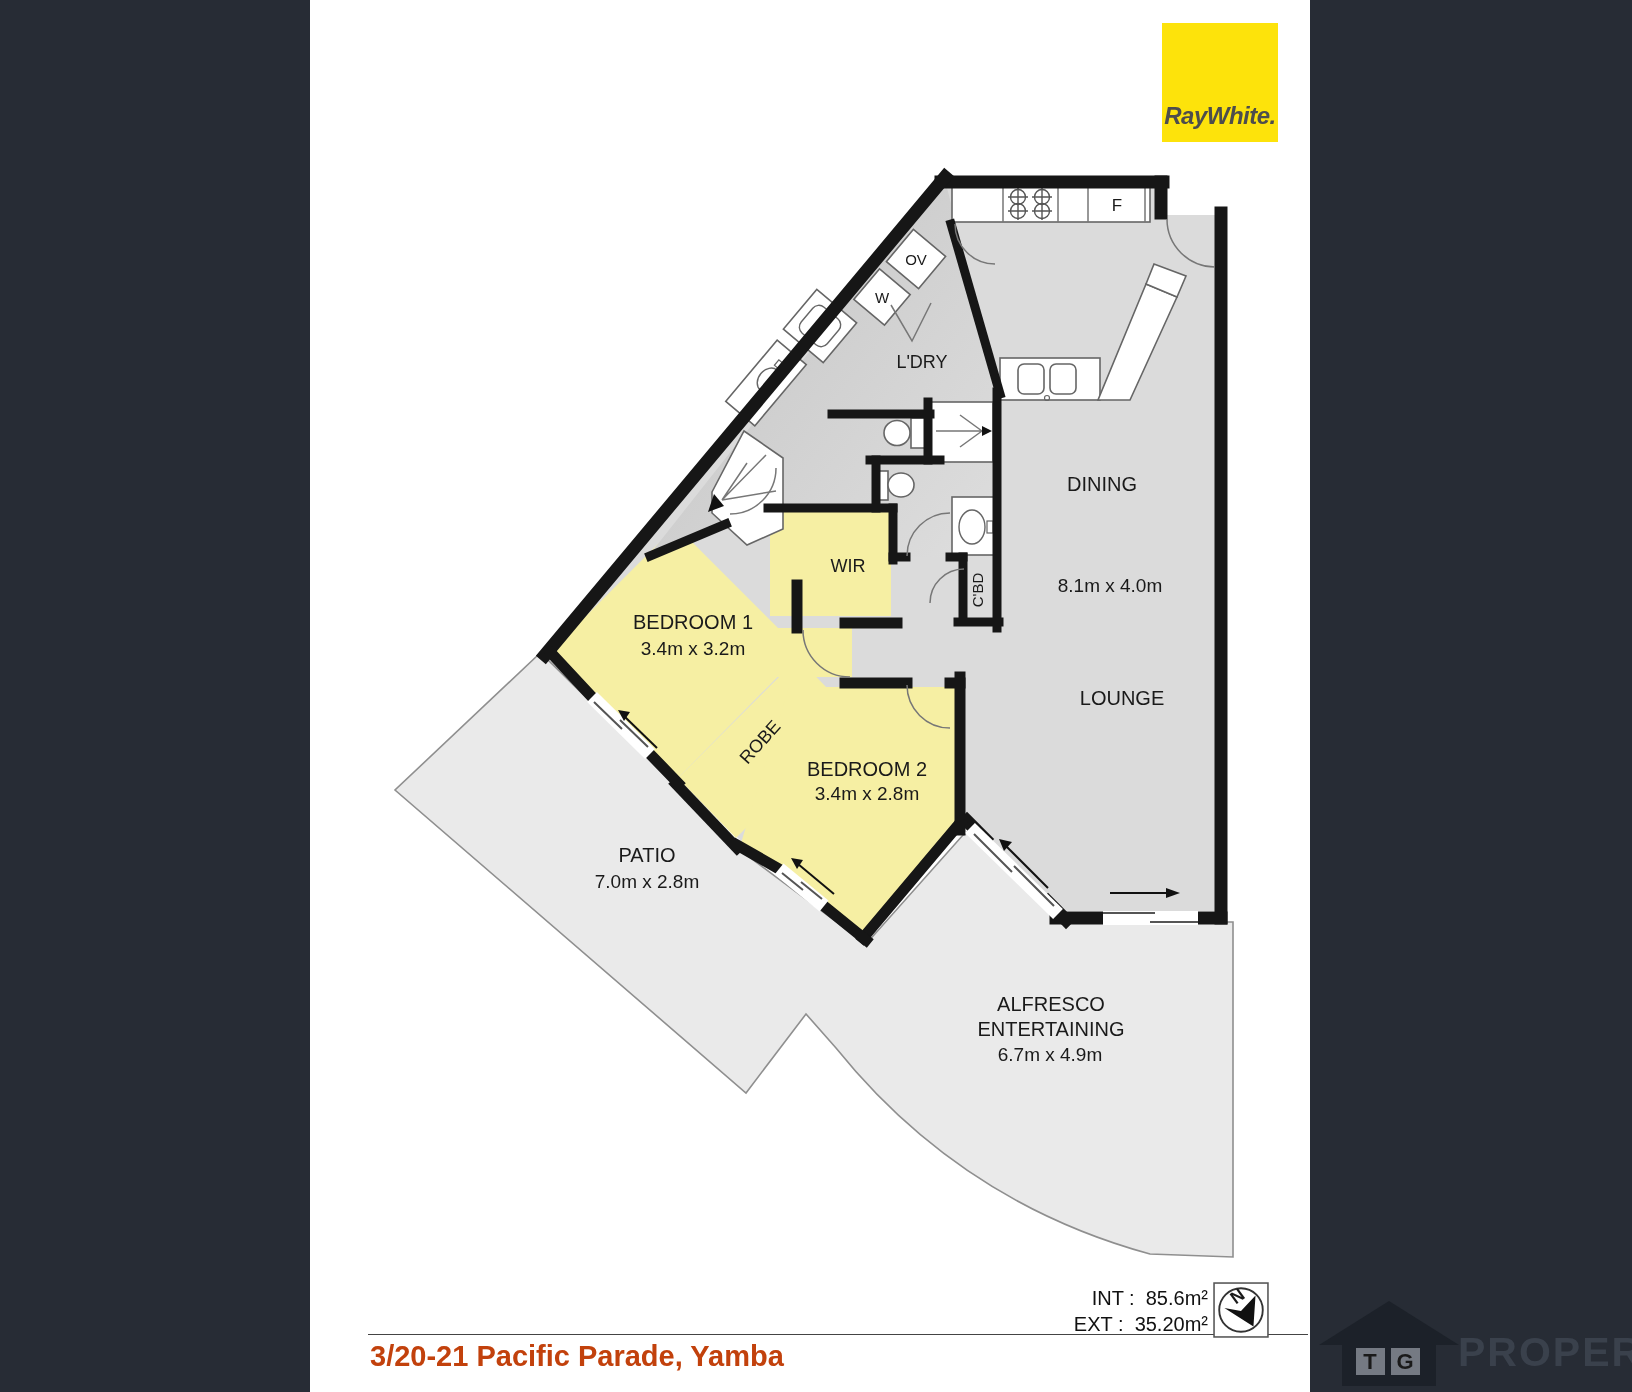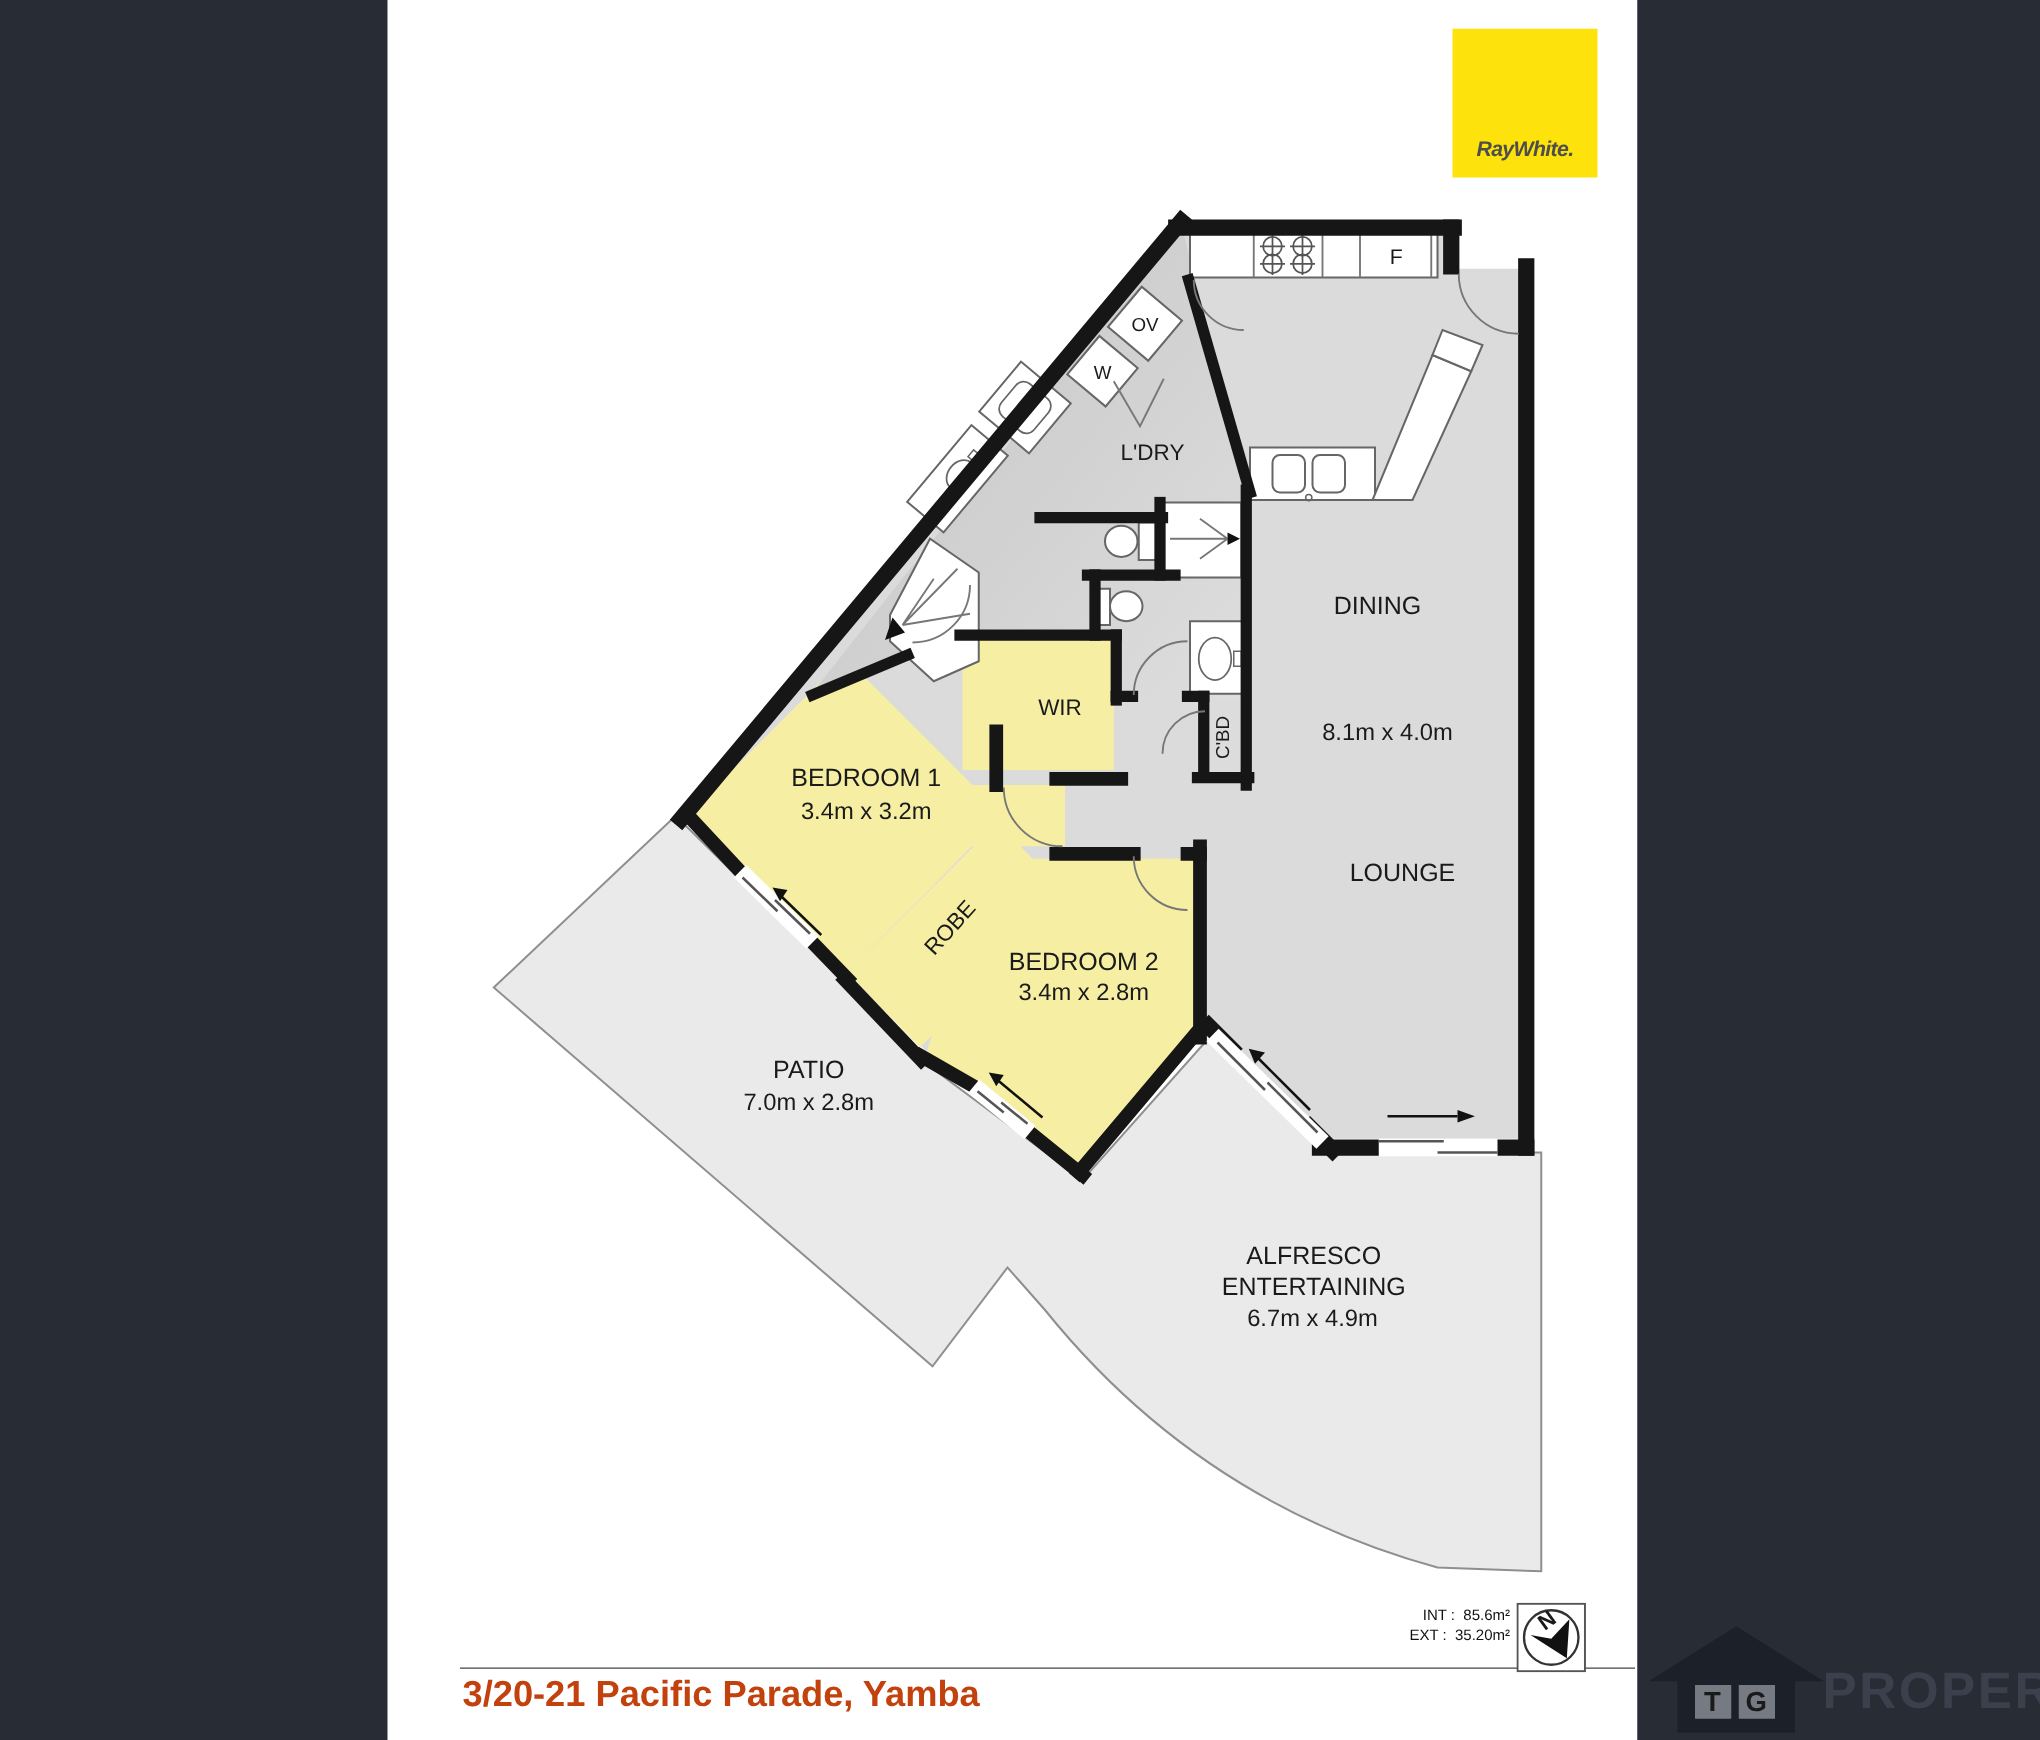--- a/index.html
+++ b/index.html
@@ -5,21 +5,21 @@
   html,body{margin:0;padding:0;background:#272c35;}
   *{box-sizing:border-box;}
   .stage{position:relative;width:1632px;height:1392px;background:#272c35;overflow:hidden;
          font-family:"Liberation Sans", sans-serif;}
   .band{position:absolute;top:0;height:1392px;background:#272c35;}
   .band-left{left:0;width:310px;}
   .band-right{left:1310px;width:322px;overflow:hidden;}
   .page{position:absolute;left:310px;top:0;width:1000px;height:1392px;background:#ffffff;}
   .rw-logo{position:absolute;left:852px;top:23px;width:116px;height:119px;background:#fde30b;
            display:flex;align-items:flex-end;justify-content:center;}
-  .rw-logo span{font-weight:bold;font-style:italic;font-size:17px;color:#4d4d4d;
+  .rw-logo span{font-weight:bold;font-style:italic;font-size:24px;color:#4d4d4d;
                 letter-spacing:-0.5px;padding-bottom:12px;}
   .plan-svg{position:absolute;left:0;top:150px;width:1000px;height:1160px;}
   svg text{font-family:"Liberation Sans", sans-serif;fill:#1a1a1a;}
   .room-label{font-size:20px;}
   .dims-label{font-size:19px;}
   .small-label{font-size:18px;}
   .tiny-label{font-size:15px;}
   .f-label{font-size:17px;}
   .wx{stroke:#161616;stroke-width:13;fill:none;stroke-linecap:square;}
   .wm{stroke:#161616;stroke-width:11;fill:none;stroke-linecap:square;}
@@ -27,21 +27,21 @@
   .fx{fill:#ffffff;stroke:#666;stroke-width:1.6;}
   .thin{stroke:#777;stroke-width:1.5;fill:none;}
   .arr{stroke:#111;stroke-width:2;fill:none;}
   .arrhead{fill:#111;stroke:none;}
   .slider-under{stroke:#ffffff;stroke-width:14;fill:none;}
   .panel{stroke:#555;stroke-width:2;fill:none;}
   .footer-disclaimer{position:absolute;left:60px;top:1300px;font-size:12.5px;color:#2b2b2b;line-height:1.45;}
   .footer-rule{position:absolute;left:58px;top:1334px;width:940px;border-top:1.6px solid #444;}
   .footer-address{position:absolute;left:60px;top:1340px;font-size:29px;font-weight:bold;color:#c2410c;}
   .footer-areas{position:absolute;left:640px;top:1285px;width:258px;text-align:right;
-                font-size:12px;color:#111;line-height:1.3;}
+                font-size:20px;color:#111;line-height:1.3;}
   .compass{position:absolute;left:903px;top:1282px;width:56px;height:56px;}
   .watermark{position:absolute;left:0;bottom:4px;width:100%;height:95px;}
   .wm-house{position:absolute;left:4px;top:0;}
   .wm-prop{position:absolute;left:148px;top:36px;font-size:41px;font-weight:bold;
            color:#3a414c;letter-spacing:2px;}
 </style>
 </head>
 <body>
 
 <div class="stage">

